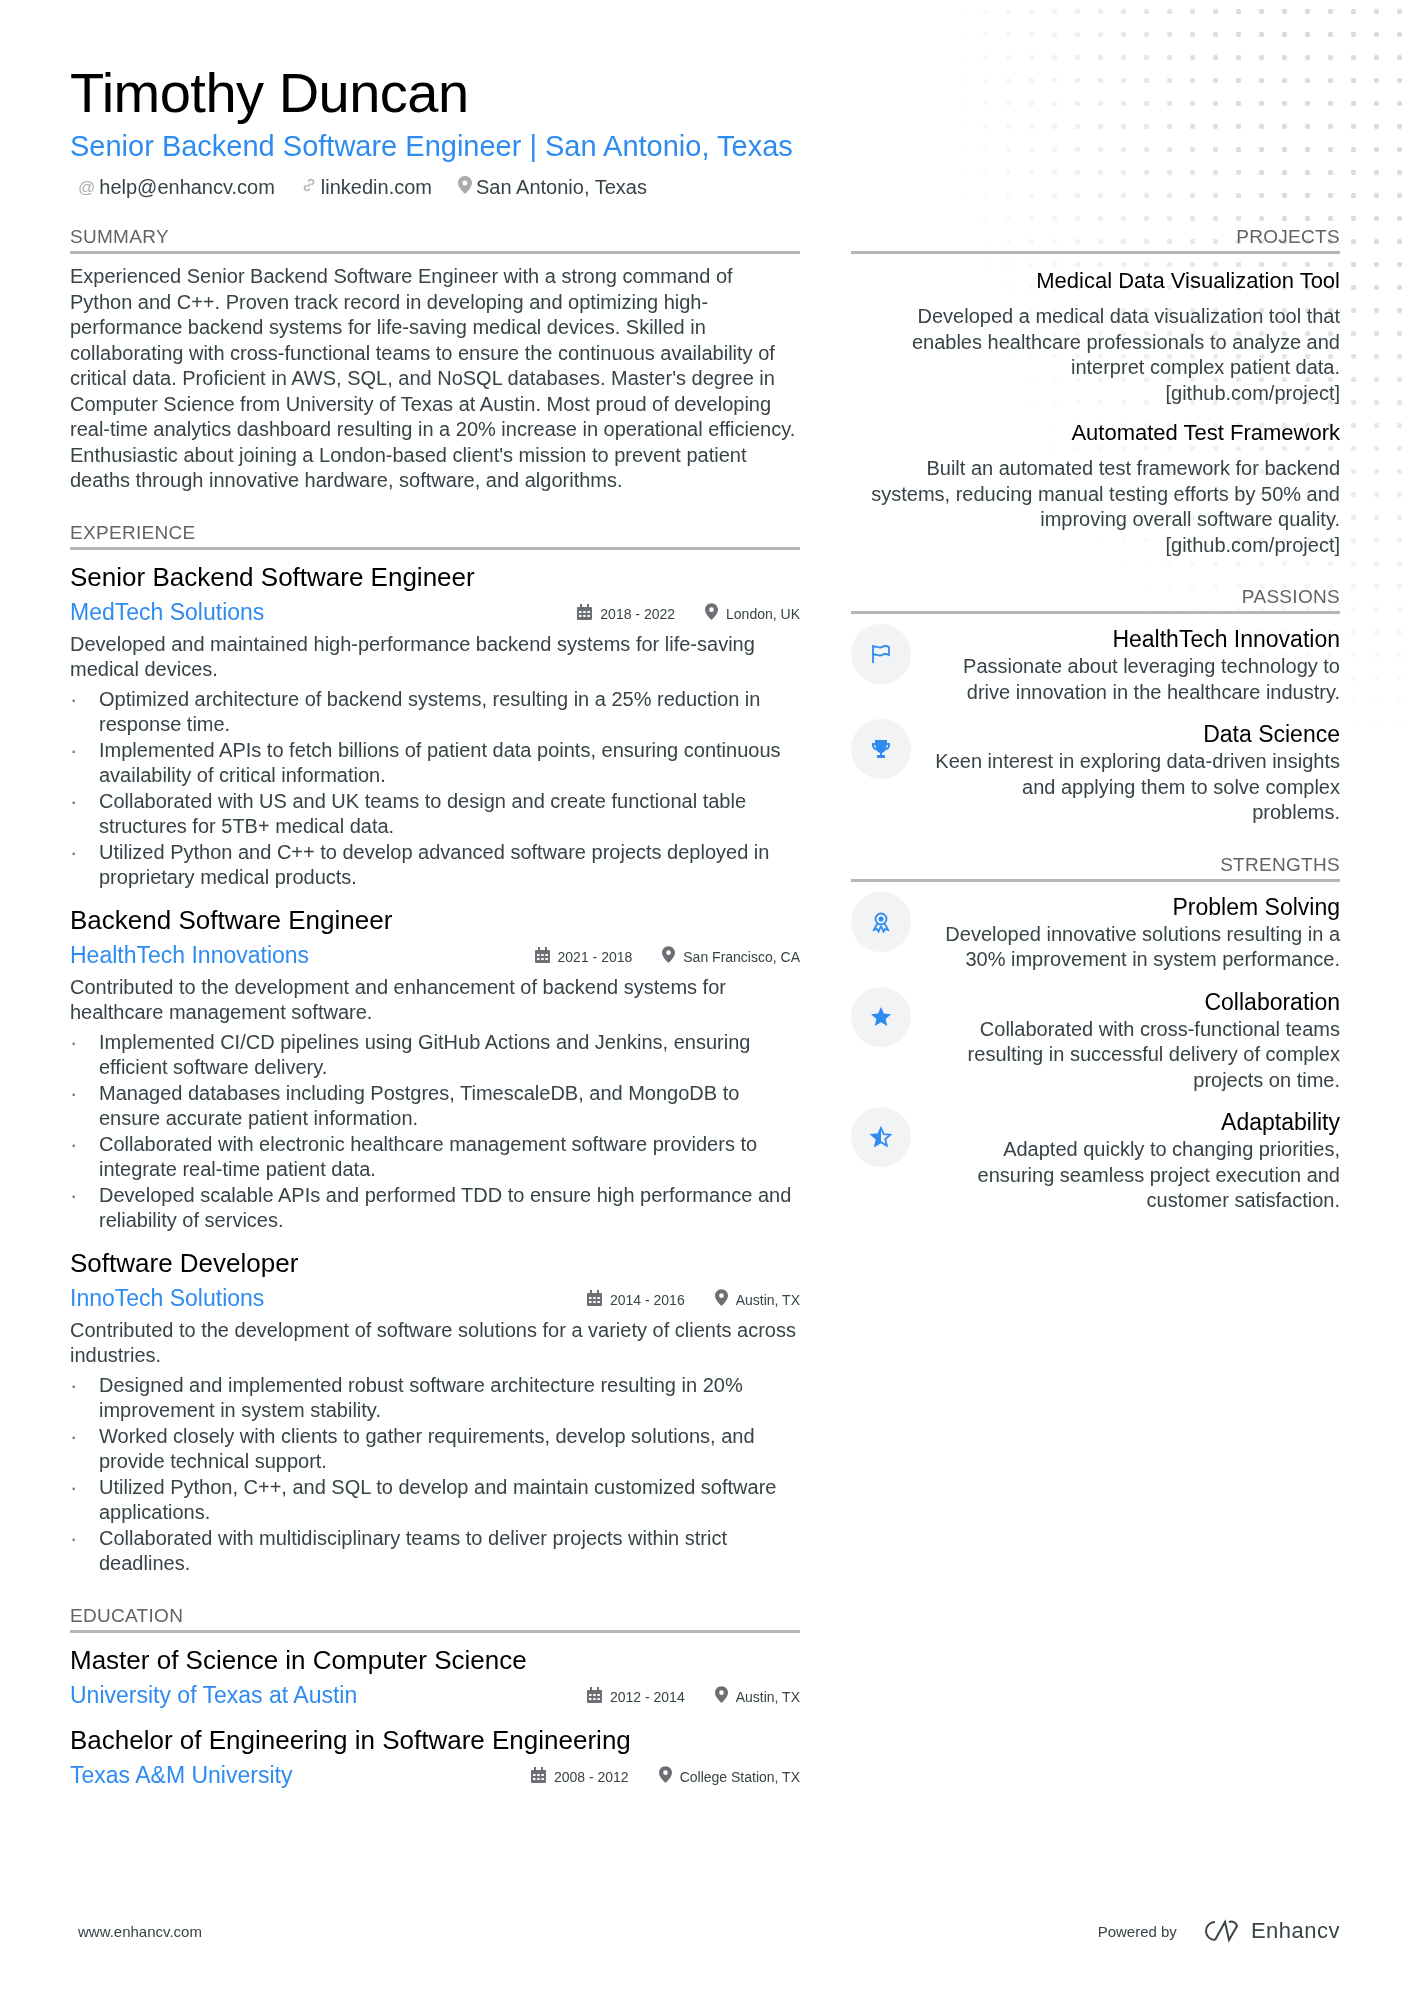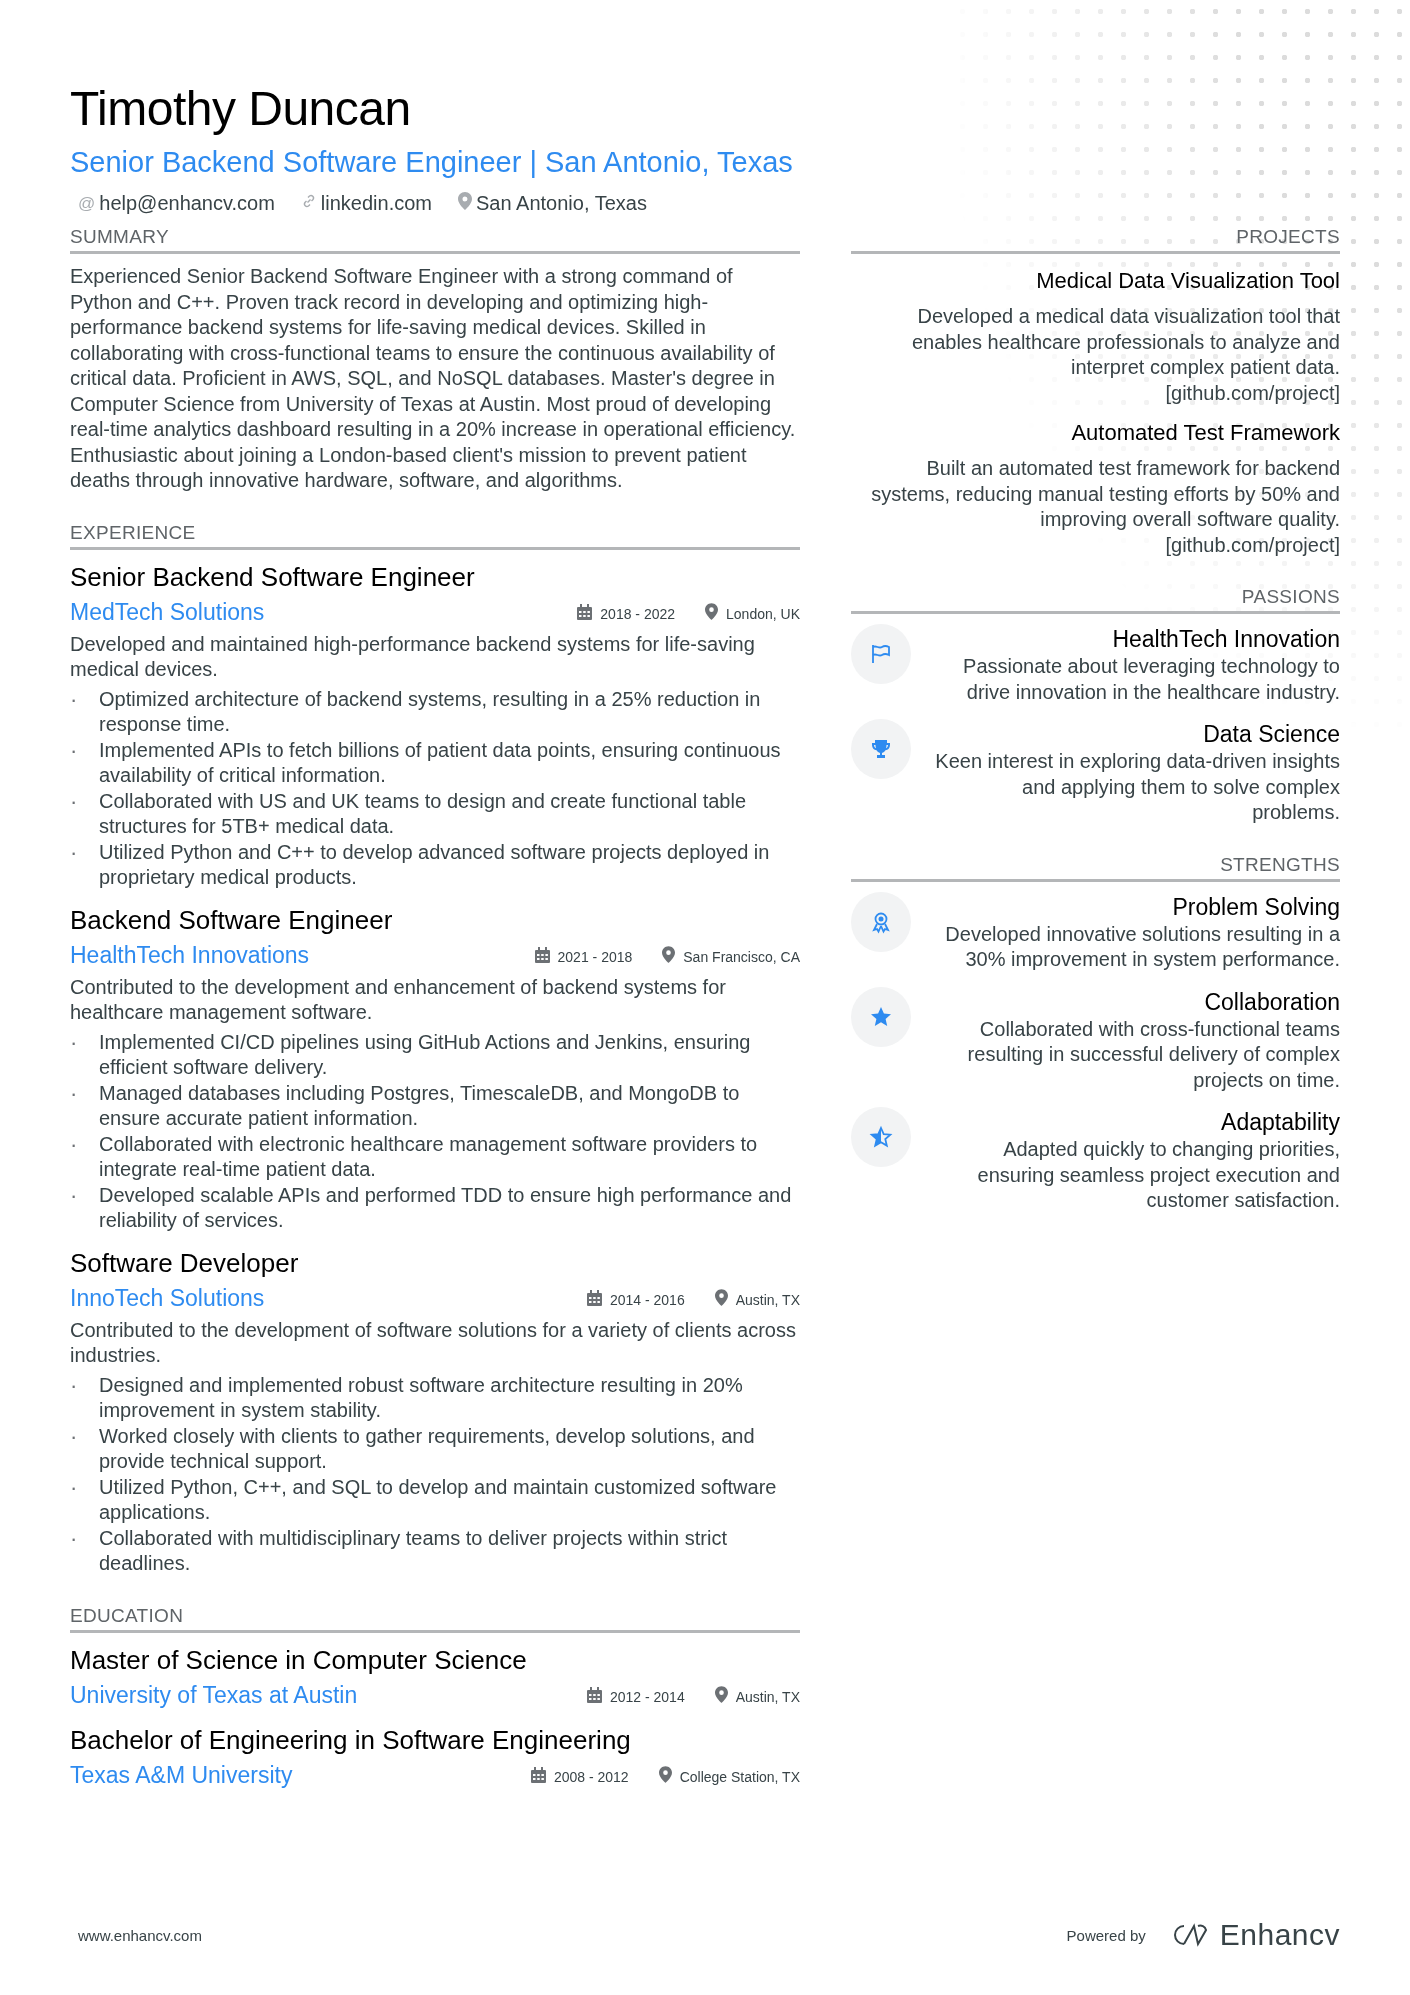--- a/index.html
+++ b/index.html
@@ -11,21 +11,21 @@
     background-image: radial-gradient(circle, #dcdcdc 2.6px, transparent 3px);
     background-size: 23px 23px;
     -webkit-mask-image: radial-gradient(ellipse 95% 85% at 100% 0%, #000 30%, rgba(0,0,0,0.4) 60%, transparent 80%);
     mask-image: radial-gradient(ellipse 95% 85% at 100% 0%, #000 30%, rgba(0,0,0,0.4) 60%, transparent 80%);
     pointer-events: none; z-index: 0;
   }
 
   .page { position: relative; z-index: 1; }
 
   .header { position: absolute; left: 70px; top: 58px; }
-  .name { font-size: 48px; line-height: 70px; color: #000; font-weight: normal; letter-spacing: -0.5px; margin-top: 16px; }
+  .name { font-size: 56px; line-height: 70px; color: #000; font-weight: normal; letter-spacing: -0.5px; }
   .title { font-size: 29px; line-height: 36px; color: #2e8bf0; margin-top: 0px; }
   .contacts { display: flex; gap: 26px; margin-top: 12px; padding-left: 8px; font-size: 20px; color: #384347; }
   .contact { display: flex; align-items: center; gap: 4px; }
   .contact .ic { color: #a8acb0; font-size: 17px; }
 
   .col-left { position: absolute; left: 70px; top: 226px; width: 730px; }
   .col-right { position: absolute; left: 851px; top: 226px; width: 489px; text-align: right; }
 
   .section { margin-bottom: 28px; }
   .sec-head { font-size: 19px; color: #5f6468; text-transform: uppercase; letter-spacing: 0.3px; padding-bottom: 3px; border-bottom: 3px solid #b4b6b8; margin-bottom: 10px; }
@@ -51,21 +51,21 @@
   .cert-title { font-size: 23px; line-height: 32px; color: #2e8bf0; }
 
   .icon-item { display: flex; gap: 20px; margin-bottom: 14px; }
   .icon-circle { flex: 0 0 60px; width: 60px; height: 60px; border-radius: 50%; background: #f2f3f4; display: flex; align-items: center; justify-content: center; margin-top: 0px; }
   .icon-circle svg { width: 24px; height: 24px; }
   .icon-text { flex: 1; }
   .icon-title { font-size: 23px; line-height: 30px; color: #000; }
 
   .footer { position: absolute; top: 1918px; left: 78px; right: 70px; display: flex; justify-content: space-between; align-items: center; font-size: 15px; color: #384347; }
   .powered { display: flex; align-items: center; gap: 22px; }
-  .brand { display: flex; align-items: center; gap: 8px; font-size: 30px; color: #384347; letter-spacing: 0.5px; }
+  .brand { display: flex; align-items: center; gap: 8px; font-size: 22px; color: #384347; letter-spacing: 0.5px; }
 </style>
 </head>
 <body>
 
 <div class="dots"></div>
 
 <div class="page">
 
   <div class="header">
     <h1 class="name">Timothy Duncan</h1>

